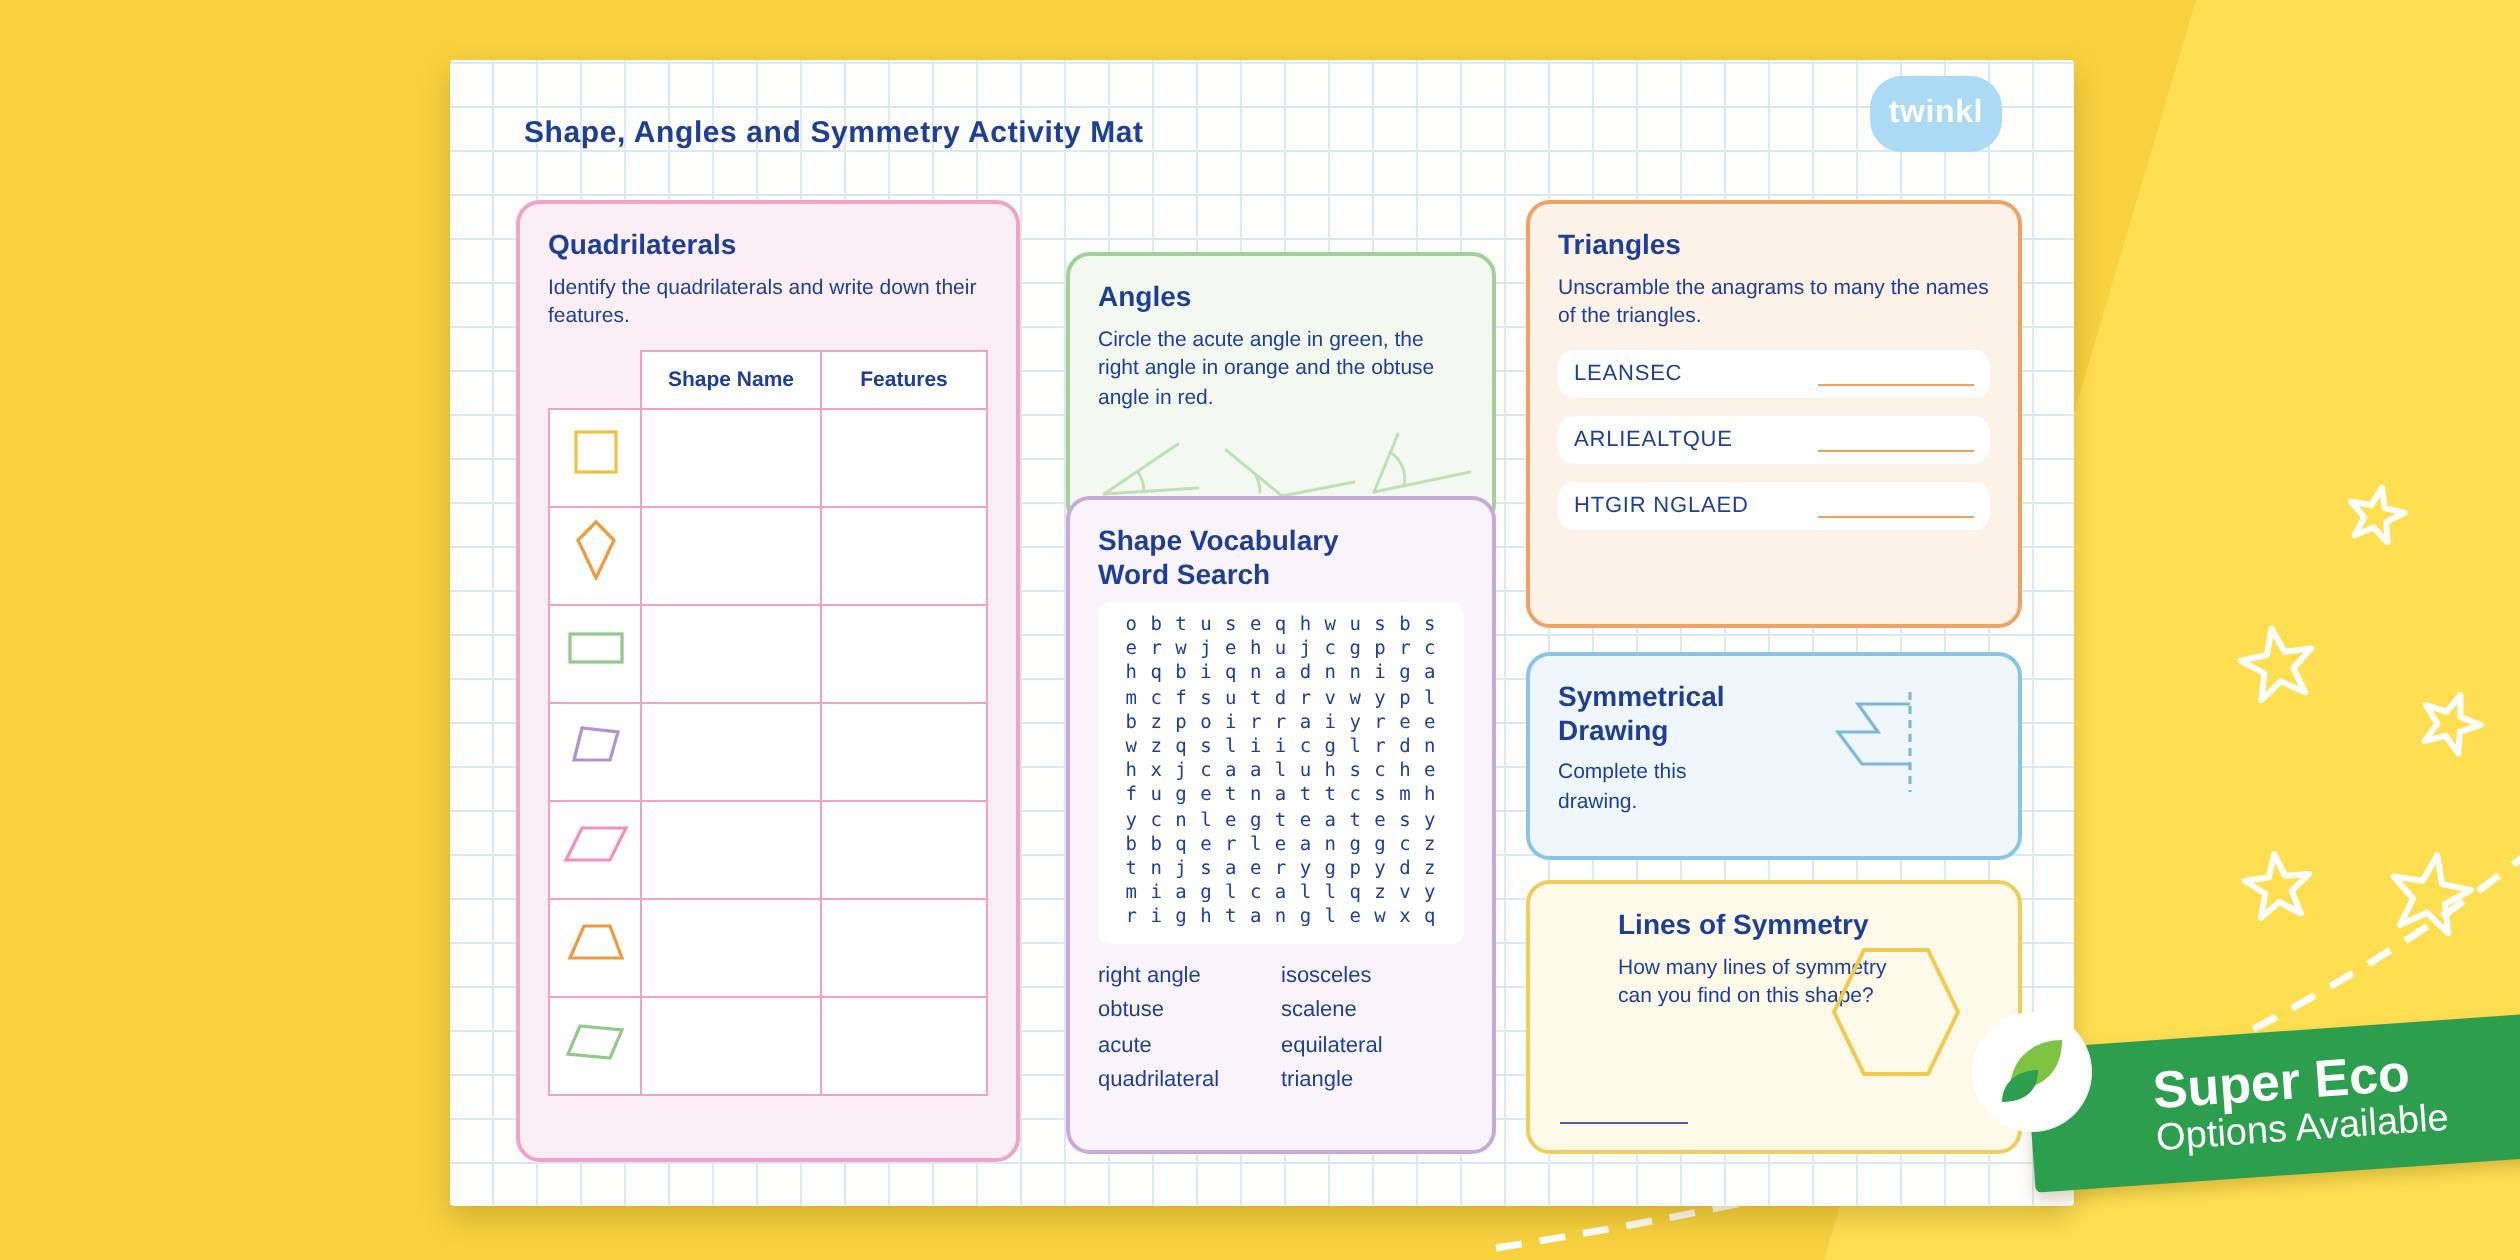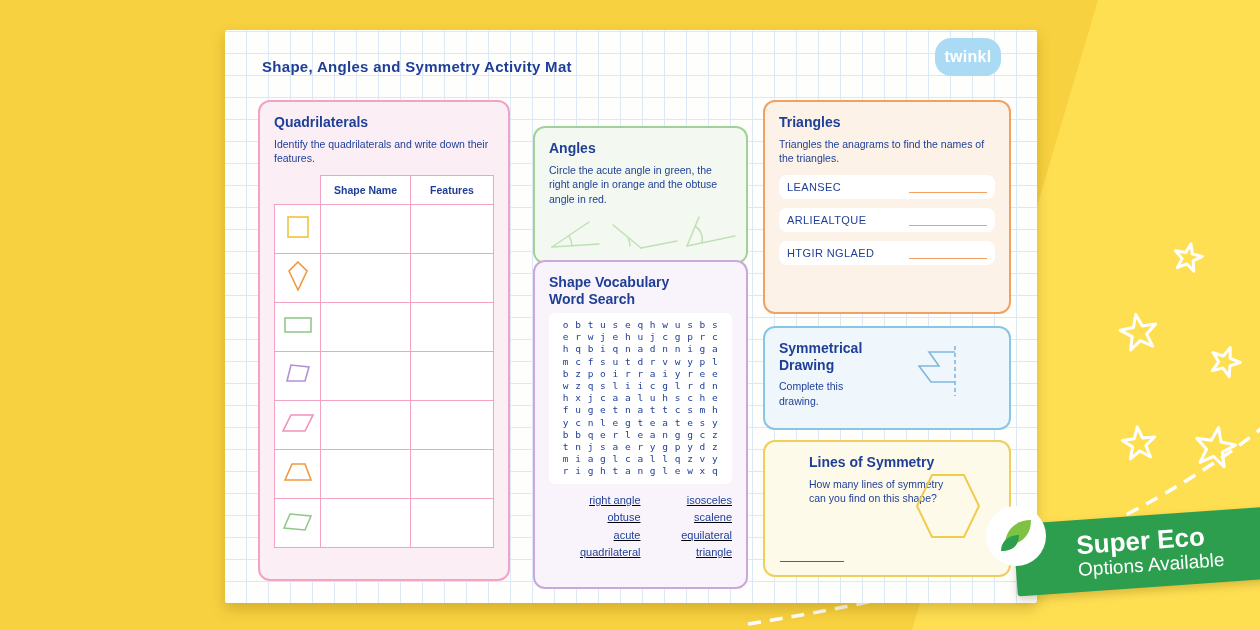--- a/index.html
+++ b/index.html
@@ -28,26 +28,26 @@
   .quad-table th, .quad-table td { border:1.5px solid #F2A3C4; background:#fff; }
   .quad-table th { font-size:10.5px; color:#1F3F97; padding:8px 2px; font-weight:bold; }
   .quad-table th.corner { border-top:none; border-left:none; background:transparent; }
   .quad-table td { height:49px; text-align:center; vertical-align:middle; }
   col.c-shape { width:46px; }
   col.c-name { width:90px; }
 
   .angles { left:308px; top:70px; width:215px; height:138px; border-color:#A3D098; background:#F3F9F0;margin-top:26px; }
   .angles svg { margin-top:4px; }
 
-  .wsearch { left:308px; top:218px; width:215px; height:329px; border-color:#C9A9DA; background:#F9F4FB;margin-top:12px; }
+  .wsearch { left:308px; top:218px; width:215px; height:329px; border-color:#C9A9DA; background:#F9F4FB; }
   .wsearch h2 { max-width:130px; }
   .ws-grid { background:#fff; border-radius:6px; padding:6px 2px; }
   .ws-row { font-family:"DejaVu Sans Mono", monospace; font-size:9.5px; letter-spacing:0.5px; line-height:12.2px; color:#1F3F97; text-align:center; white-space:nowrap; }
   .ws-words { display:flex; margin-top:8px; }
-  .ws-col { flex:1; text-align:right;text-decoration:underline; }
+  .ws-col { flex:1; text-align:left; }
   .ws-word { font-size:11px; line-height:17.5px; color:#1F3F97; }
 
   .tri { left:538px; top:70px; width:248px; height:214px; border-color:#F1A263; background:#FCF2E7; }
   .anagram-row { display:flex; align-items:flex-end; justify-content:space-between; background:#fff; border-radius:8px; padding:6px 8px; margin-top:9px; }
   .anagram-text { font-size:11px; color:#1F3F97; letter-spacing:0.4px; }
   .ans-line { width:78px; height:12px; border-bottom:1.6px solid #F1A263; }
 
   .symdraw { left:538px; top:296px; width:248px; height:104px; border-color:#89C5E5; background:#EFF7FC; }
   .symdraw h2 { max-width:100px; }
   .symdraw p { max-width:95px; }
@@ -223,21 +223,21 @@
           <div class="ws-word">isosceles</div>
           <div class="ws-word">scalene</div>
           <div class="ws-word">equilateral</div>
           <div class="ws-word">triangle</div>
         </div>
       </div>
     </section>
 
     <section class="box tri">
       <h2>Triangles</h2>
-      <p>Triangles the anagrams to find the names of the triangles.</p>
+      <p>Unscramble the anagrams to many the names of the triangles.</p>
       <div class="anagram-row">
         <span class="anagram-text">LEANSEC</span>
         <div class="ans-line"></div>
       </div>
       <div class="anagram-row">
         <span class="anagram-text">ARLIEALTQUE</span>
         <div class="ans-line"></div>
       </div>
       <div class="anagram-row">
         <span class="anagram-text">HTGIR NGLAED</span>

